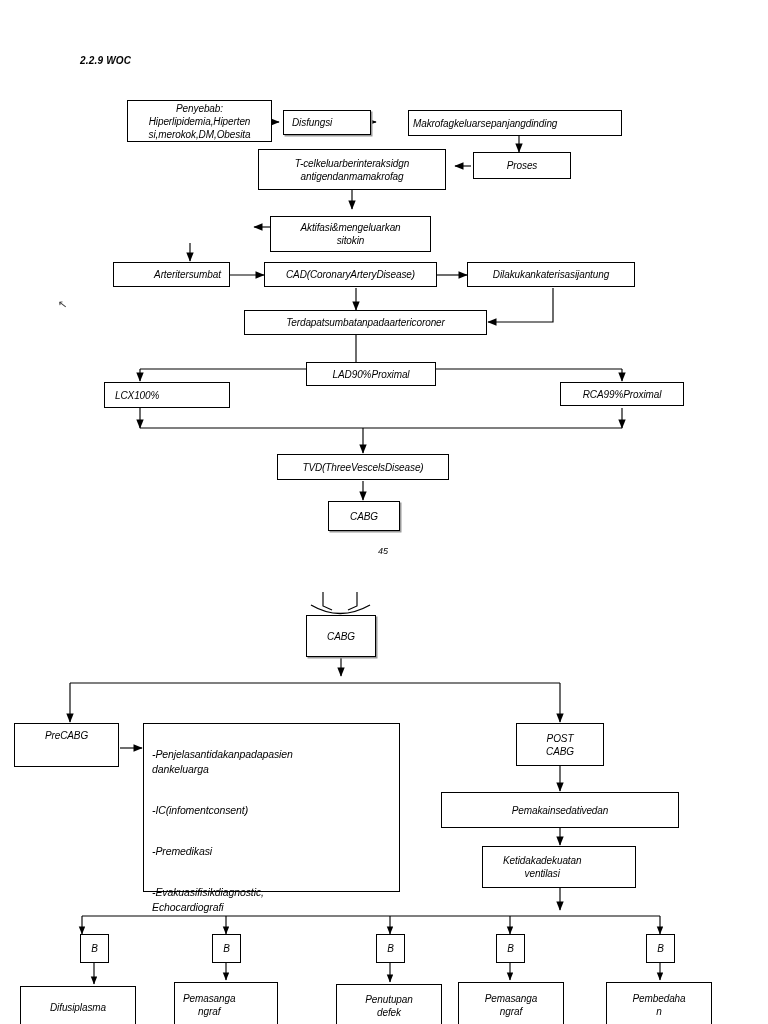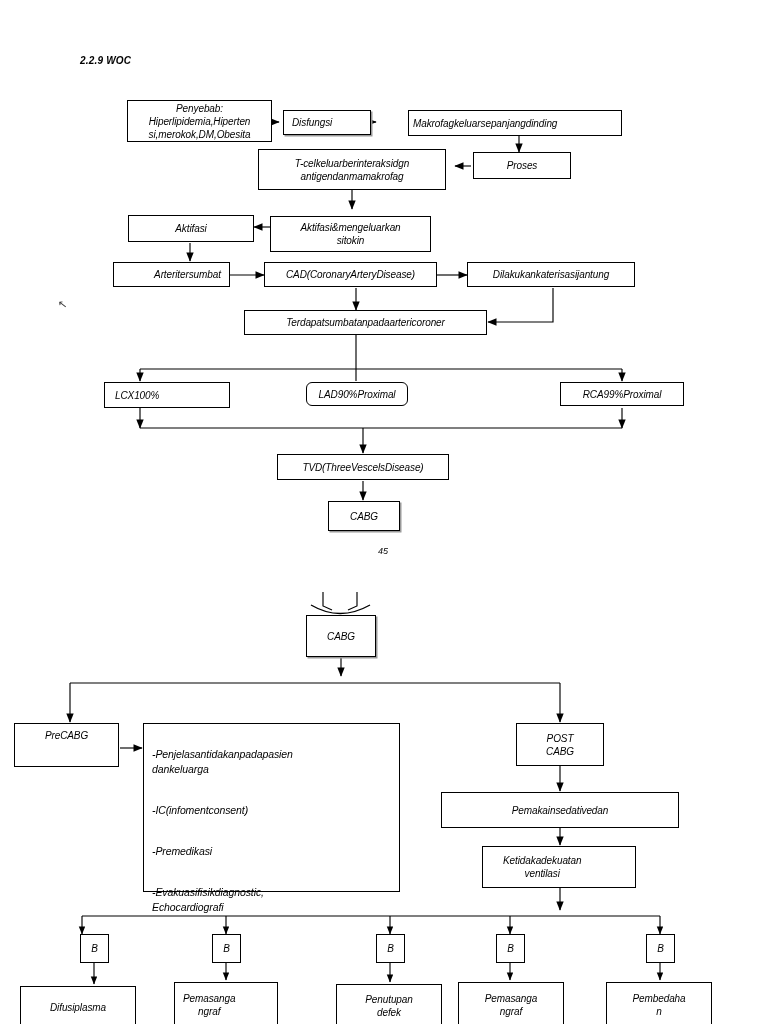--- a/index.html
+++ b/index.html
@@ -146,33 +146,32 @@
   <div class="node" style="left:408px;top:110px;width:214px;height:26px;justify-content:flex-start;padding-left:4px;">Makrofagkeluarsepanjangdinding</div>
 
   <div class="node" style="left:473px;top:152px;width:98px;height:27px;">Proses</div>
 
   <div class="node" style="left:258px;top:149px;width:188px;height:41px;">T-celkeluarberinteraksidgn
 antigendanmamakrofag</div>
 
   <div class="node" style="left:270px;top:216px;width:161px;height:36px;">Aktifasi&amp;mengeluarkan
 sitokin</div>
 
-  <div class="node" style="left:128px;top:215px;width:126px;height:27px;">Aktifasi</div>
 
   <div class="node" style="left:113px;top:262px;width:117px;height:25px;padding-left:36px;">Arteritersumbat</div>
 
   <div class="node" style="left:264px;top:262px;width:173px;height:25px;">CAD(CoronaryArteryDisease)</div>
 
   <div class="node" style="left:467px;top:262px;width:168px;height:25px;">Dilakukankaterisasijantung</div>
 
   <div class="node" style="left:244px;top:310px;width:243px;height:25px;">Terdapatsumbatanpadaartericoroner</div>
 
   <div class="node" style="left:104px;top:382px;width:126px;height:26px;justify-content:flex-start;padding-left:10px;">LCX100%</div>
 
-  <div class="node" style="left:306px;top:382px;width:102px;height:24px;border-radius:6px;">LAD90%Proximal</div>
+  <div class="node" style="left:306px;top:362px;width:130px;height:24px;">LAD90%Proximal</div>
 
   <div class="node" style="left:560px;top:382px;width:124px;height:24px;">RCA99%Proximal</div>
 
   <div class="node" style="left:277px;top:454px;width:172px;height:26px;">TVD(ThreeVescelsDisease)</div>
 
   <div class="node shadow" style="left:328px;top:501px;width:72px;height:30px;">CABG</div>
 
   <div class="label pagenum" style="left:378px;top:535px;margin-top:11px;">45</div>
 
   <div class="cursor-mark" style="left:58px;top:298px;">↖</div>

